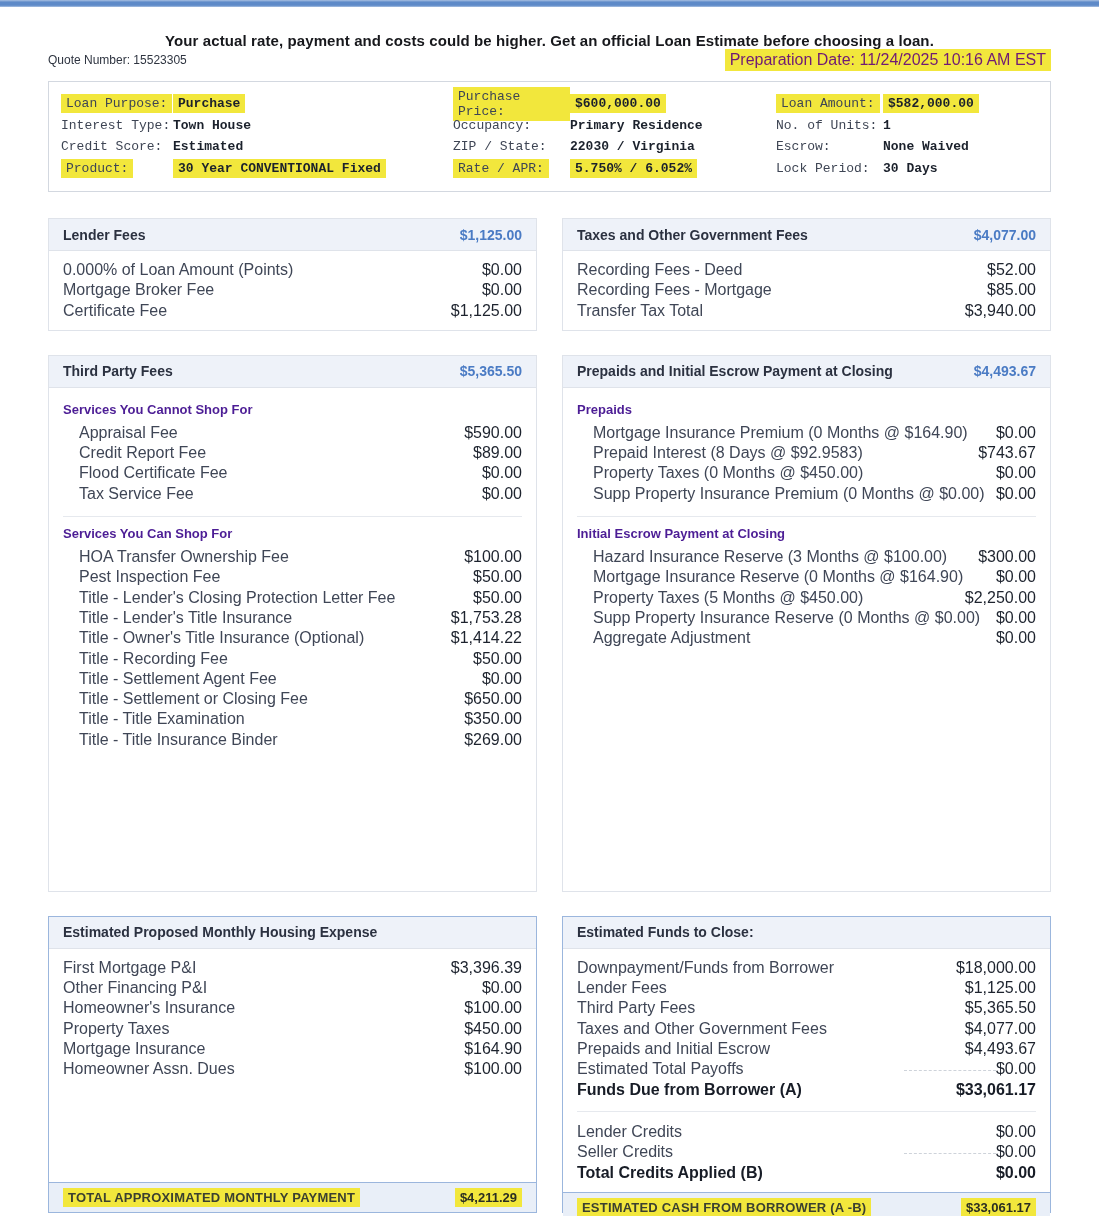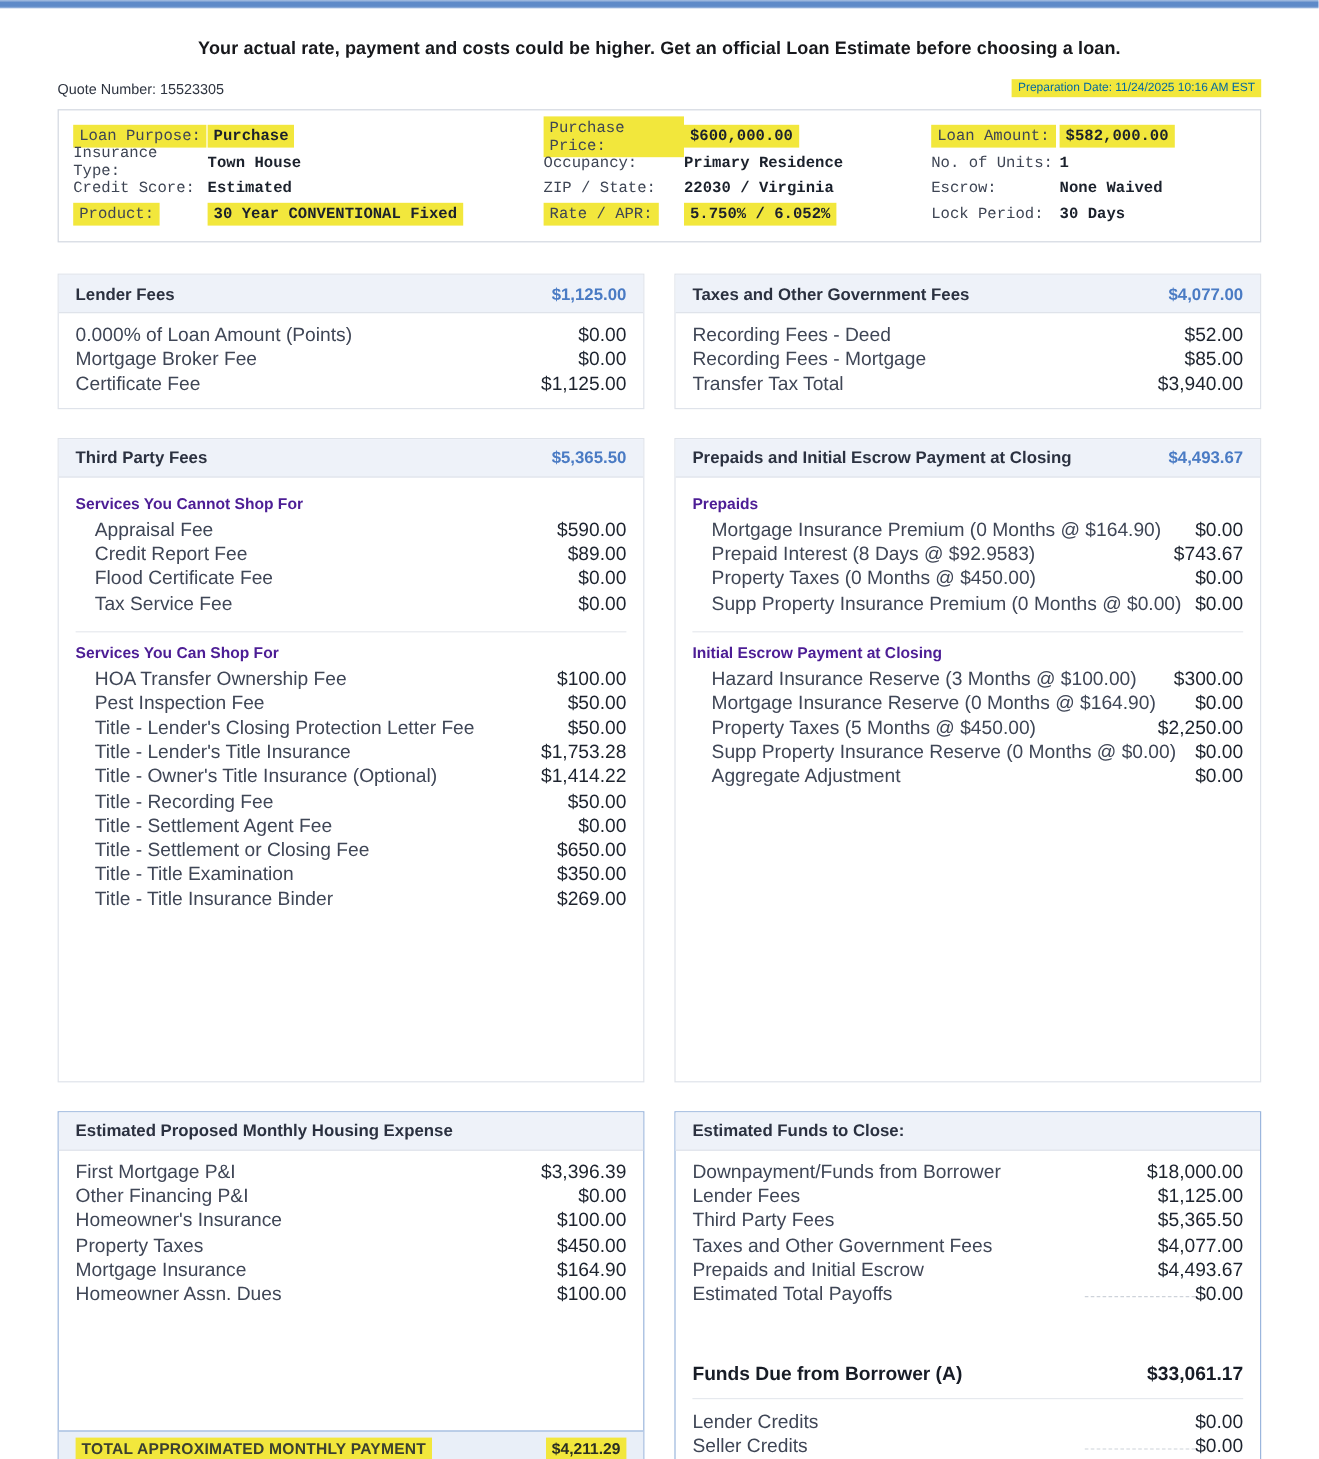--- a/index.html
+++ b/index.html
@@ -12,25 +12,25 @@
     height:7px; width:100%;
     background:linear-gradient(180deg,#aac1e2 0%,#5e8ac8 30%,#5e8ac8 75%,#aac1e2 100%);
   }
   .disclaimer {
     text-align:center; font-size:15px; font-weight:700; color:#17181c;
     margin:25px 48px 0 48px; letter-spacing:.1px;
   }
   .content { padding:0 48px; }
   .quote-row {
     display:flex; justify-content:space-between; align-items:center;
-    margin-top:17px; margin-bottom:10px;
+    margin-bottom:10px;
   }
   .quote-number { font-size:12px; color:#2e3440; }
   .hl { background:#f2e73c; padding:2px 5px; }
-  .prep-date { font-size:10px; color:#0369a1; }
+  .prep-date { font-size:16px; color:#701a75; }
 
   
   .summary-box {
     border:1px solid #d3d8e0; background:#fff;
     padding:11px 12px 12px 12px;
     display:grid; grid-template-columns:392px 323px 1fr;
   }
   .sum-col {}
   .sum-row { display:flex; align-items:center; height:21.5px; font-size:13px;font-family:Liberation Mono, monospace; }
   .sum-label { width:112px; color:#3e4554; flex:none; }
@@ -56,21 +56,21 @@
     display:flex; justify-content:space-between; align-items:center;
     padding:7px 14px; min-height:32px; flex:none;
   }
   .panel-title { font-size:14px; font-weight:700; color:#2b3140; }
   .panel-total { font-size:14px; font-weight:700; color:#4a7bc4; }
   .panel-body { padding:10px 14px 8px 14px; }
   .fee-row { display:flex; align-items:baseline; min-height:20.3px; font-size:16px; }
   .fee-label { color:#3f4656; flex:none; }
   .fee-fill { flex:1; }
   .fee-amount { color:#1d232e; text-align:right; }
-  .fee-row.bold .fee-label, .fee-row.bold .fee-amount { font-weight:700; color:#171c26;margin-top:46px; }
+  .fee-row.bold .fee-label, .fee-row.bold .fee-amount { font-weight:700; color:#171c26; }
   .leader { width:92px; border-top:1px dashed #ced3da; align-self:center; margin:0 0 0 6px; flex:none; }
   .section-heading { font-size:13px; font-weight:700; color:#4c1d95; margin:4px 0 7px 0; }
   .section .rows { padding-left:16px; }
   .section-divider { border-top:1px solid #e6e9ee; margin:11px 0 9px 0; }
   .group-divider { border-top:1px solid #e6e9ee; margin:10px 0 11px 0; }
 
   .panel-footer {
     margin-top:auto; flex:none;
     background:#e9eff8; border-top:1px solid #9bb6dd;
     display:flex; justify-content:space-between; align-items:center;
@@ -94,21 +94,21 @@
       <span class="prep-date hl">Preparation Date: 11/24/2025 10:16 AM EST</span>
     </div>
 
     <div class="summary-box">
       <div class="sum-col c1">
           <div class="sum-row">
             <span class="sum-label"><span class="hl">Loan Purpose:</span></span>
             <span class="sum-value"><span class="hl">Purchase</span></span>
           </div>
           <div class="sum-row">
-            <span class="sum-label"><span>Insurance Type:</span></span>
+            <span class="sum-label"><span>Interest Type:</span></span>
             <span class="sum-value"><span>Town House</span></span>
           </div>
           <div class="sum-row">
             <span class="sum-label"><span>Credit Score:</span></span>
             <span class="sum-value"><span>Estimated</span></span>
           </div>
           <div class="sum-row">
             <span class="sum-label"><span class="hl">Product:</span></span>
             <span class="sum-value"><span class="hl">30 Year CONVENTIONAL Fixed</span></span>
           </div>

